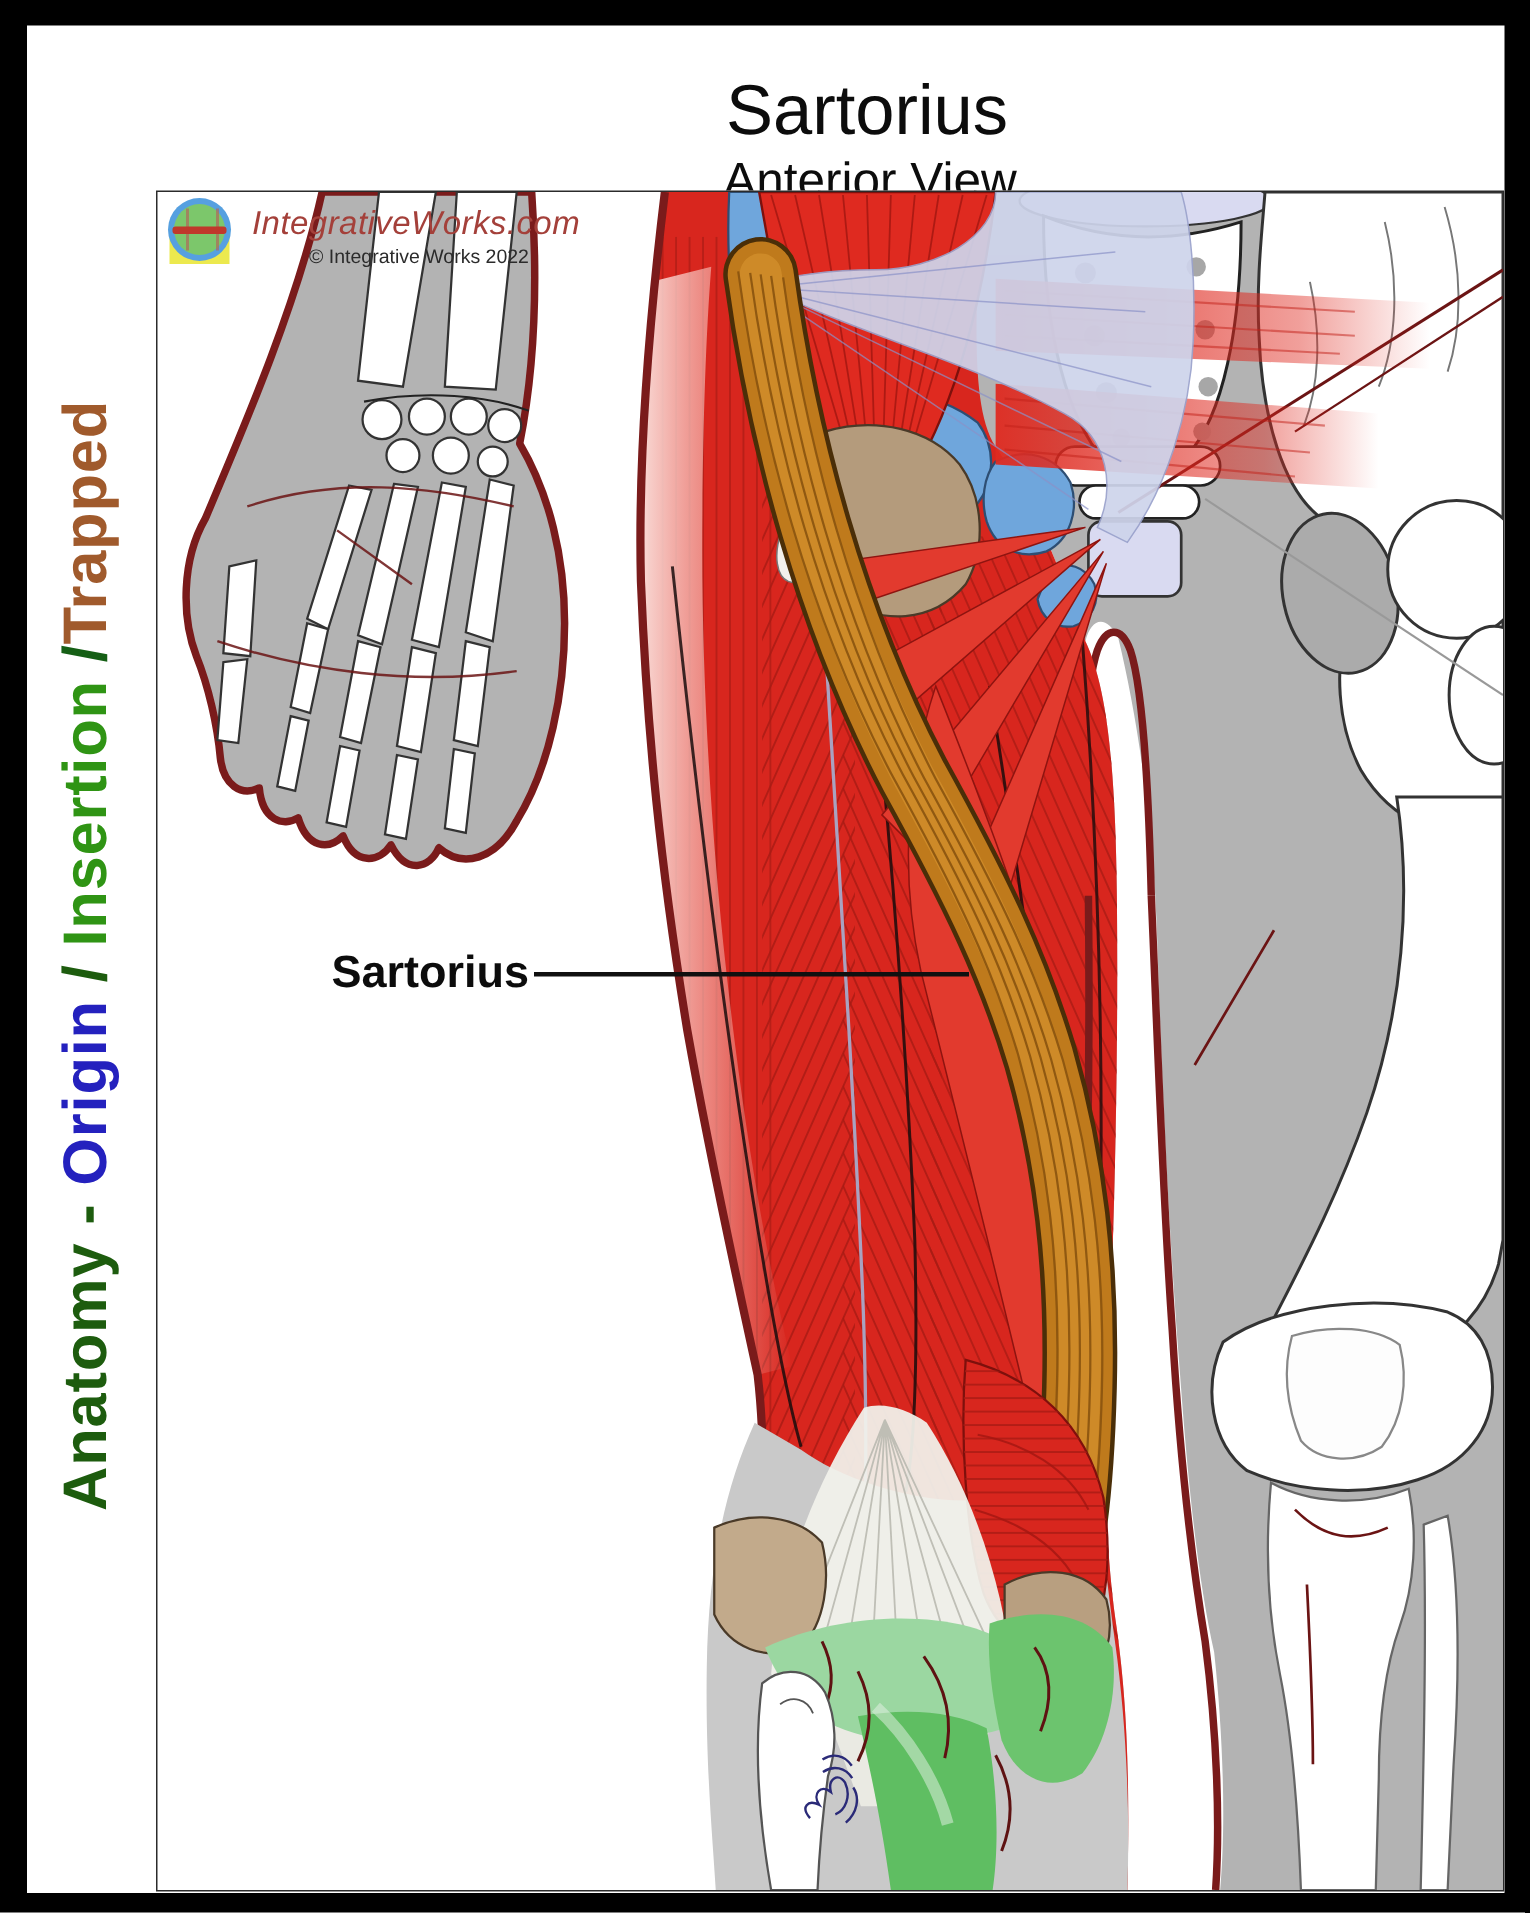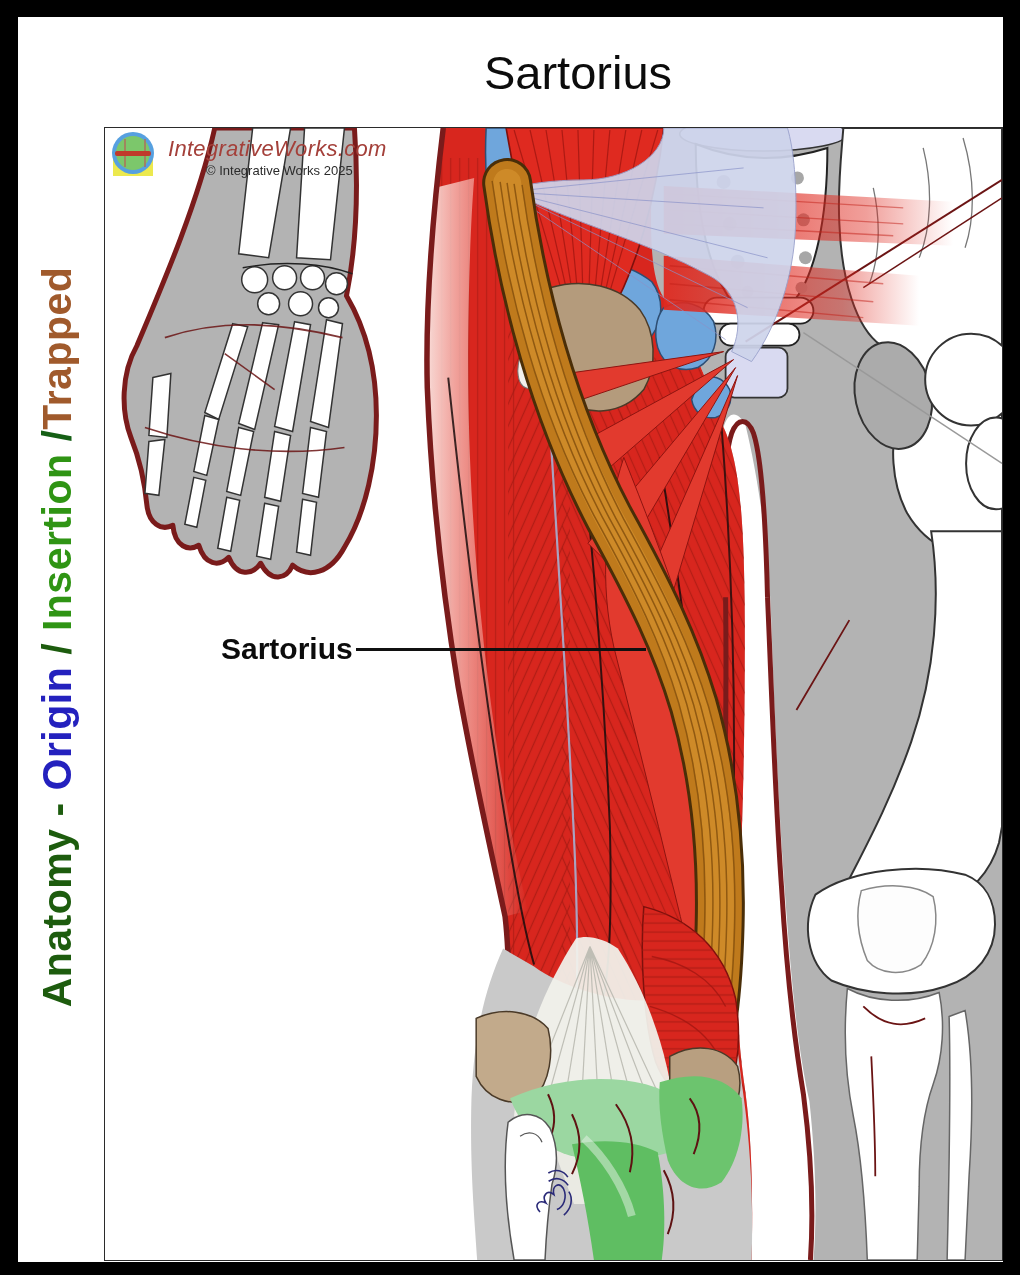--- a/index.html
+++ b/index.html
@@ -28,20 +28,21 @@
   .brand{position:absolute;left:168px;top:136px;font-size:22px;color:#a4403a;letter-spacing:.3px;font-style:italic;}
   .copyright{position:absolute;left:206px;top:163px;font-size:13px;color:#2b2b2b;}
   .fig-label{position:absolute;left:221px;top:632px;font-size:30px;font-weight:bold;color:#0c0c0c;}
   .pointer-line{position:absolute;left:356px;top:648px;width:290px;height:3px;background:#101010;}
 </style>
 </head>
 <body>
 
 <div class="page">
   <div class="title">Sartorius</div>
+  <div class="subtitle">Anterior View</div>
 </div>
 
 <div class="rotlabel">
   <span style="color: rgb(29, 92, 14);">Anatomy</span><span style="color: rgb(29, 92, 14);"> - </span><span style="color: rgb(36, 33, 190);">Origin</span><span style="color: rgb(29, 92, 14);"> / </span><span style="color: rgb(47, 148, 20);">Insertion</span><span style="color: rgb(21, 95, 21);"> /</span><span style="color: rgb(160, 90, 44);">Trapped</span>
 </div>
 
 <div class="illustration">
 <svg viewBox="0 0 899 1134" preserveAspectRatio="none">
   <defs>
     <pattern id="fibV" width="9" height="9" patternUnits="userSpaceOnUse">
@@ -294,16 +295,16 @@
 </div>
 
 <div class="logo">
   <div class="sq"></div>
   <div class="circ"></div>
   <div class="inner"></div>
   <div class="fig"></div>
   <div class="band"></div>
 </div>
 <div class="brand">IntegrativeWorks.com</div>
-<div class="copyright">© Integrative Works 2025</div>
+<div class="copyright">© Integrative Works 2022</div>
 
 <div class="fig-label">Sartorius</div>
 <div class="pointer-line"></div>
 
 </body></html>

